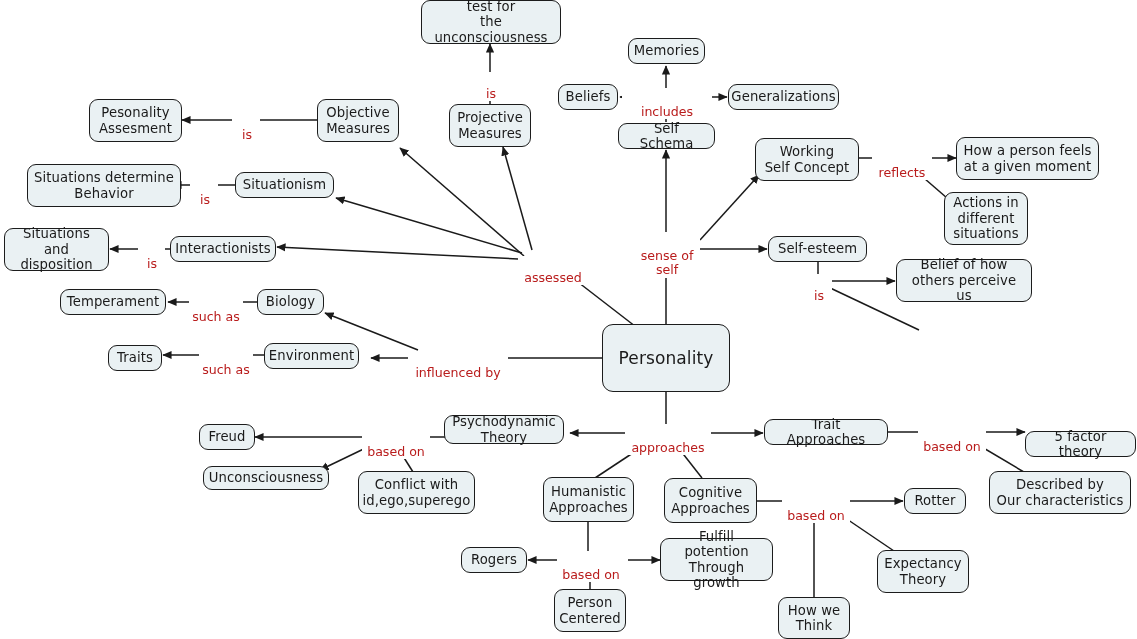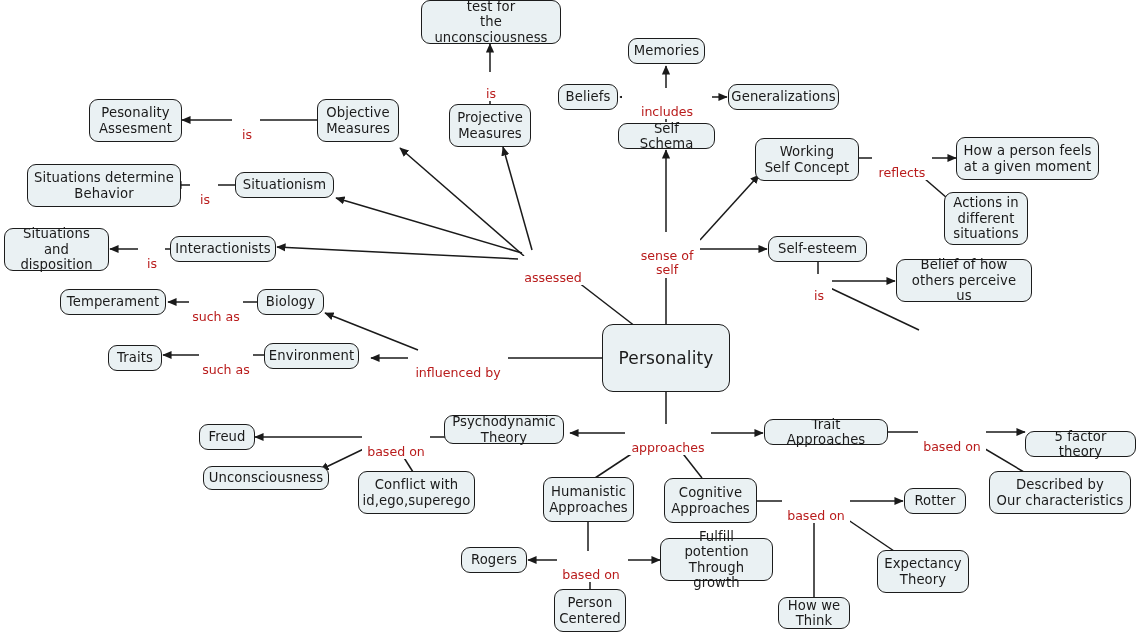--- a/index.html
+++ b/index.html
@@ -321,21 +321,21 @@
 
   <div class="node" style="left:904px; top:488px; width:62px; height:26px;">
     <span>Rotter</span>
   </div>
 
   <div class="node" style="left:877px; top:550px; width:92px; height:43px;">
     <span>Expectancy
 Theory</span>
   </div>
 
-  <div class="node" style="left:778px; top:597px; width:72px; height:32px;">
+  <div class="node" style="left:778px; top:597px; width:72px; height:42px;">
     <span>How we
 Think</span>
   </div>
 
   <div class="node" style="left:764px; top:419px; width:124px; height:26px;">
     <span>Trait Approaches</span>
   </div>
 
   <div class="node" style="left:1025px; top:419px; width:111px; height:26px;margin-top:12px;">
     <span>5 factor theory</span>

